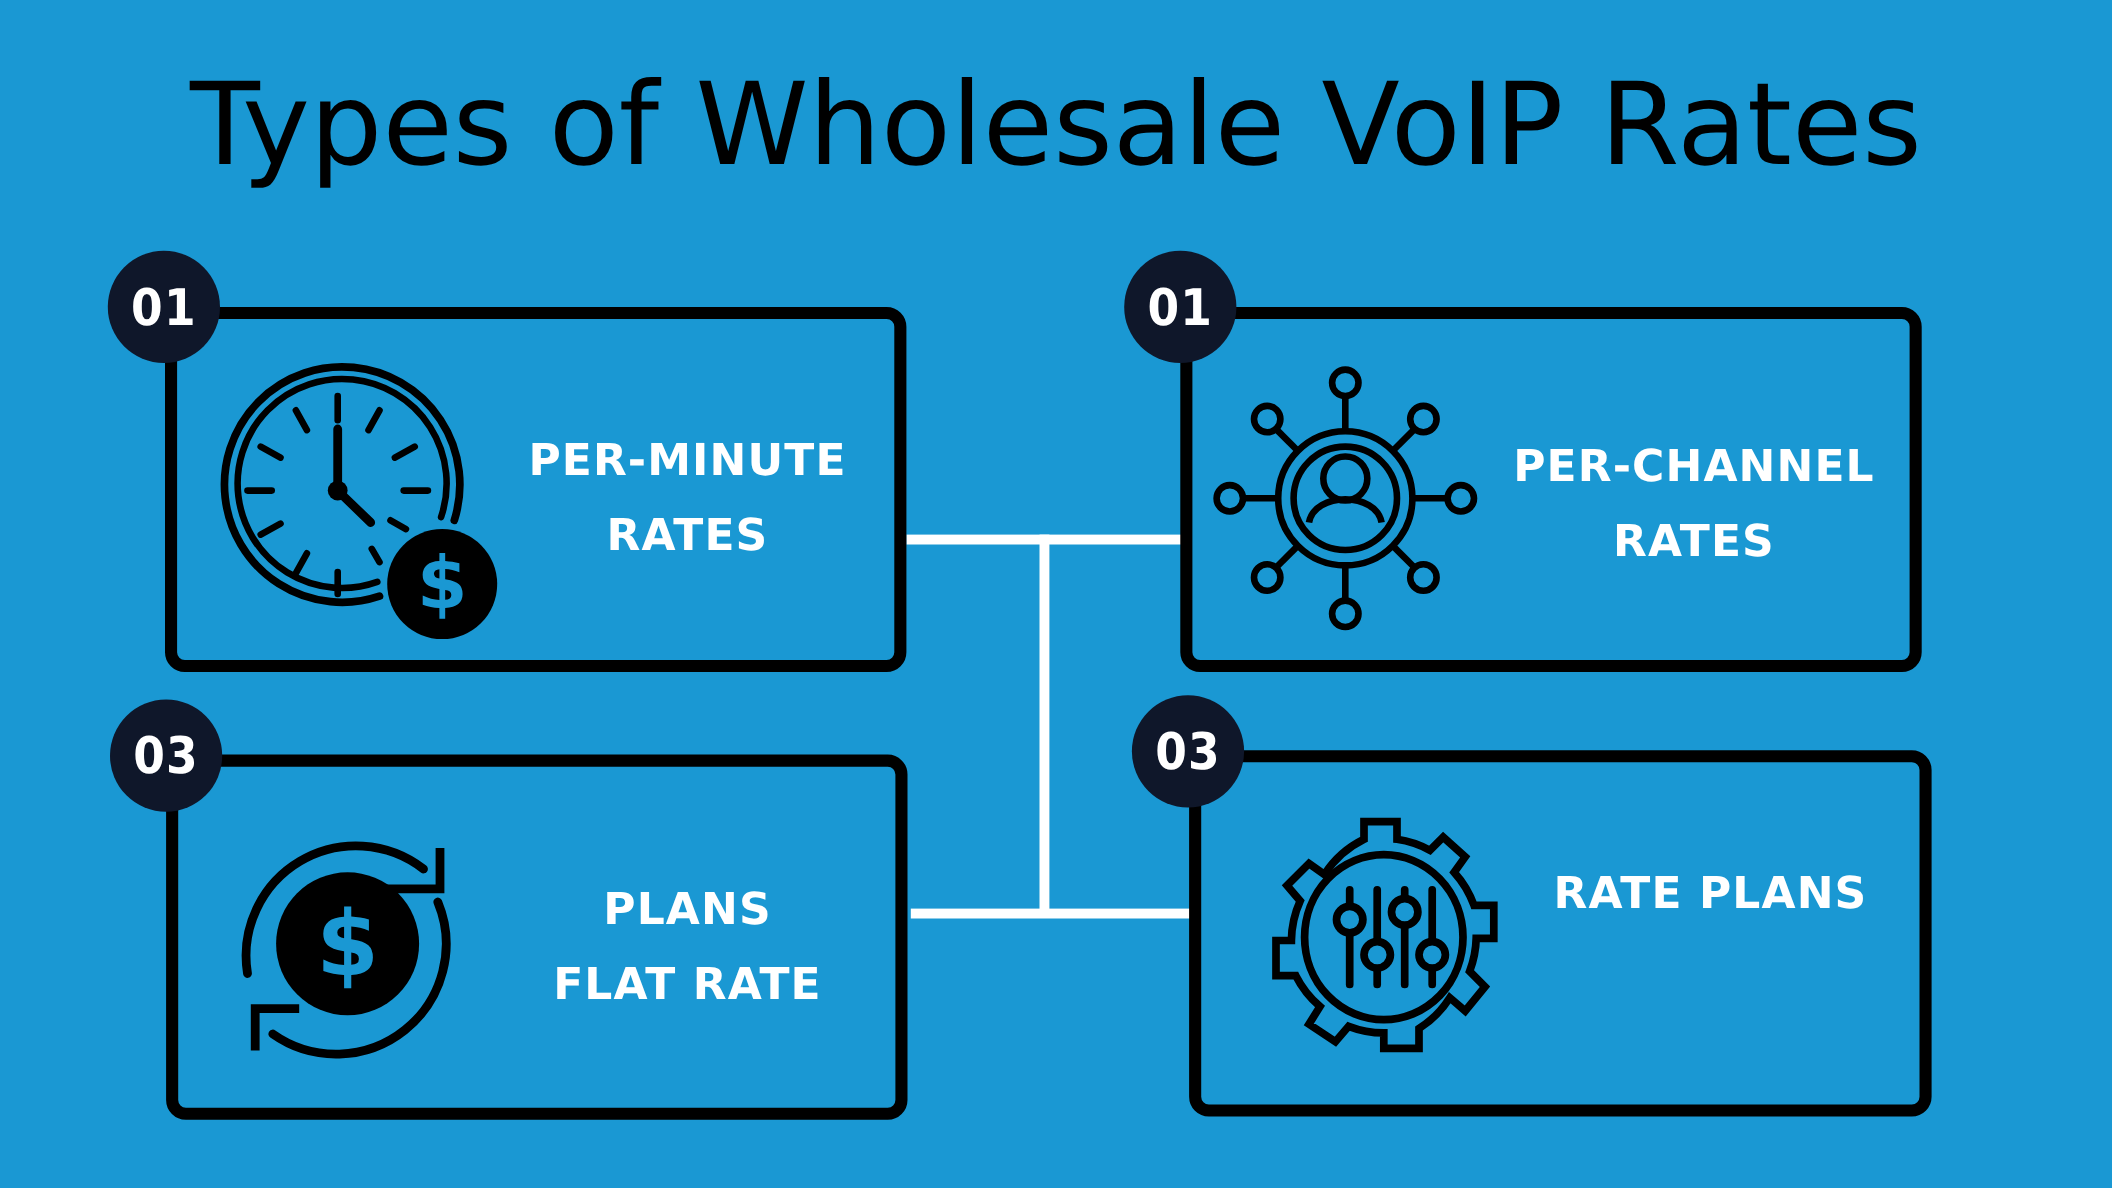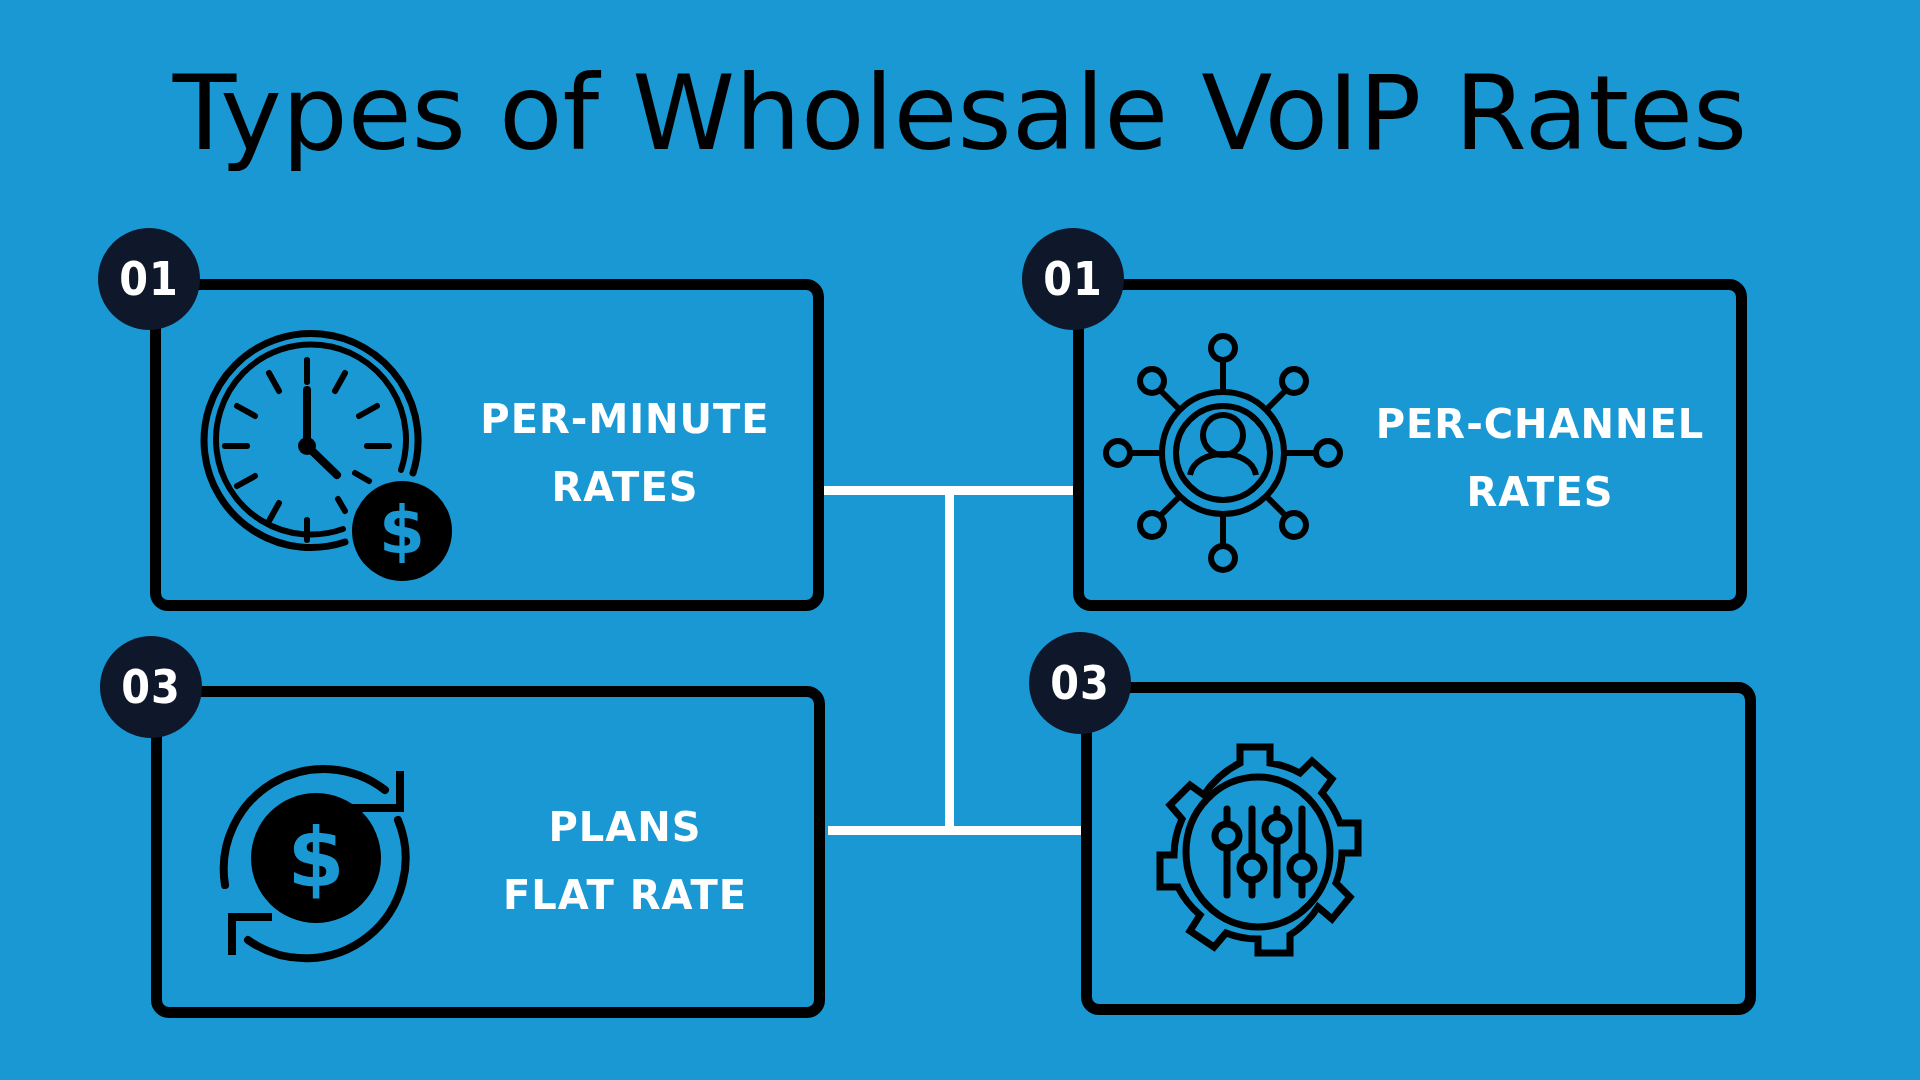--- a/index.html
+++ b/index.html
@@ -174,13 +174,14 @@
     <line x1="112" y1="72" x2="112" y2="158"></line>
     <line x1="137" y1="72" x2="137" y2="158"></line>
     <line x1="162" y1="72" x2="162" y2="158"></line>
     <circle cx="87" cy="99" r="12"></circle>
     <circle cx="112" cy="131" r="12"></circle>
     <circle cx="137" cy="92" r="12"></circle>
     <circle cx="162" cy="131" r="12"></circle>
   </g>
 </svg>
 <div class="card-label" style="left:1370px; top:778px; width:370px;">
+  <span>RATE PLANS</span>
 </div>
 
 </body></html>

